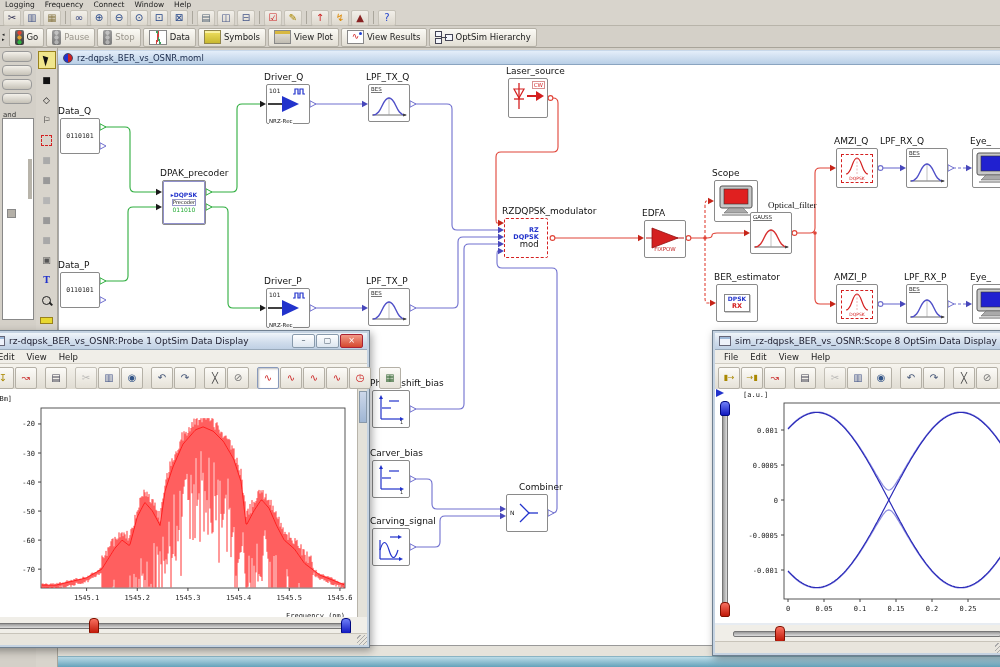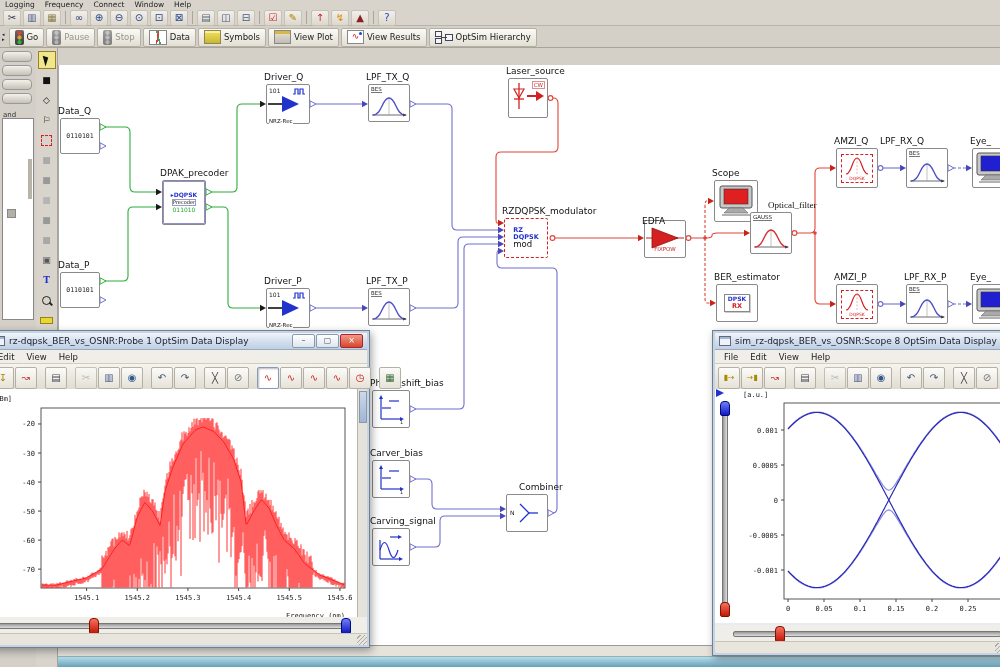--- a/index.html
+++ b/index.html
@@ -79,21 +79,21 @@
   .k-driver{position:relative;width:100%;height:100%;}
   .kd-bits{position:absolute;left:2px;top:2px;font-size:6px;color:#222;}
   .kd-pulse{position:absolute;right:2px;top:2px;}
   .kd-amp{position:absolute;left:1px;top:9px;}
   .kd-nrz{position:absolute;bottom:-1px;left:2px;font-size:5.5px;background:#fff;color:#222;}
   .k-bes{position:relative;width:100%;height:100%;}
   .kb-lab{position:absolute;left:2px;top:1px;font-size:5.5px;color:#222;border-bottom:1px solid #777;}
   .kb-svg{position:absolute;left:1px;bottom:1px;}
   .k-laser{position:relative;width:100%;height:100%;}
   .kl-cw{position:absolute;right:2px;top:2px;font-size:5.5px;color:#d42020;border:1px solid #d89090;line-height:6px;padding:0 1px;}
-  .k-mod{text-align:left;line-height:1;}
+  .k-mod{text-align:right;line-height:1;}
   .km1{font-size:6.5px;color:#2233cc;font-weight:bold;}
   .km2{font-size:8.5px;color:#111;}
   .k-edfa{display:flex;flex-direction:column;align-items:center;}
   .ke-lab{font-size:5.5px;color:#c02020;margin-top:-3px;}
   .k-ber .kber-in{border:1px solid #888;background:#fff;padding:1px 3px;box-shadow:1px 1px 0 #ccc;text-align:center;line-height:1.1;}
   .kber1{color:#2233cc;font-size:6px;font-weight:bold;}
   .kber2{color:#d42020;font-size:6.5px;font-weight:bold;}
   .k-amzi{border:1px dashed #d42020;padding:1px 2px;display:flex;flex-direction:column;align-items:center;}
   .ka-lab{font-size:4.5px;color:#d42020;line-height:5px;}
   .k-comb{position:relative;width:100%;height:100%;display:flex;align-items:center;justify-content:center;}
@@ -309,21 +309,21 @@
       <div class="blk-label" style="left: 502px; top: 206px;">RZDQPSK_modulator</div>
       <div class="blk kind-edfa" style="left: 644px; top: 220px; width: 42px; height: 38px;">
         <div class="k-edfa">
           <svg width="38" height="22" viewBox="0 0 38 22">
             <line x1="0" y1="11" x2="38" y2="11" stroke="#c02020" stroke-width="1"></line>
             <polygon points="6,1 32,11 6,21" fill="#d42020" stroke="#901010" stroke-width="0.8"></polygon>
           </svg>
           <div class="ke-lab">FIXPOW</div>
         </div>
       </div>
-      <div class="blk-label" style="left: 642px; top: 216px;">EDFA</div>
+      <div class="blk-label" style="left: 642px; top: 208px;">EDFA</div>
       <div class="blk kind-crt" style="left: 714px; top: 180px; width: 44px; height: 42px;">
         <svg width="38" height="32" viewBox="0 0 38 32">
           <rect x="3" y="1" width="32" height="22" rx="2" fill="#c8c8c8" stroke="#555"></rect>
           <rect x="7" y="4" width="24" height="15" fill="#e02020" stroke="#333" stroke-width="0.6"></rect>
           <polygon points="12,23 26,23 31,28 7,28" fill="#aaa" stroke="#666" stroke-width="0.6"></polygon>
           <line x1="5" y1="30" x2="33" y2="30" stroke="#666"></line>
         </svg>
       </div>
       <div class="blk-label" style="left: 712px; top: 168px;">Scope</div>
       <div class="blk kind-bessel" style="left: 750px; top: 212px; width: 42px; height: 42px;">
@@ -624,20 +624,24 @@
         <span style="color: rgb(34, 51, 204); font-weight: bold; font-family: &quot;DejaVu Serif&quot;, serif;">T</span>
       </span>
       <span class="pal-btn">
         <span class="ic-loupe"></span>
       </span>
       <span class="pal-btn">
         <span class="ic-ydash"></span>
       </span>
     </div>
 
+  <div id="schem-tab">
+    <span class="tab-icon"></span>
+    <span>rz-dqpsk_BER_vs_OSNR.moml</span>
+  </div>
 
   <div id="bottom-strip"></div>
   <div id="teal-bar"></div>
 
   <div class="dwin" id="probe-win" style="left:-14px;top:330px;width:384px;height:318px;">
     <div class="dwin-title">
       <span class="dwin-icon"></span>
       <span class="dwin-title-text">rz-dqpsk_BER_vs_OSNR:Probe 1 OptSim Data Display</span>
       <span class="winbtns" id="probe-winbtns">
           <span class="wb">–</span>

